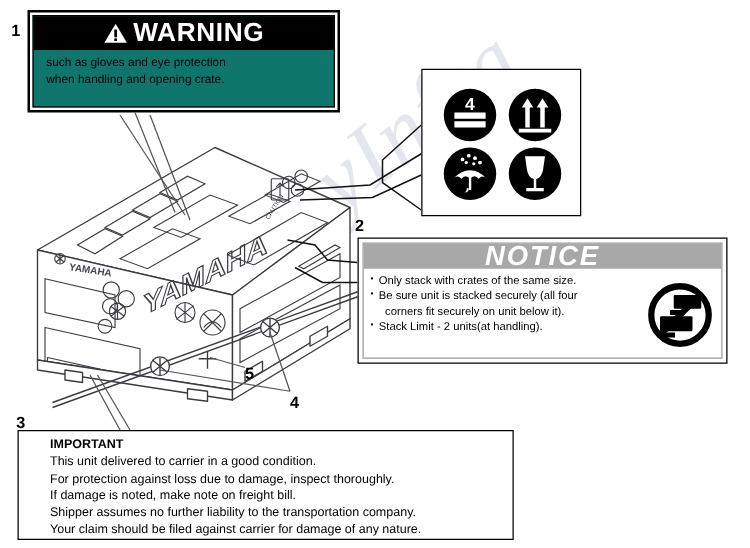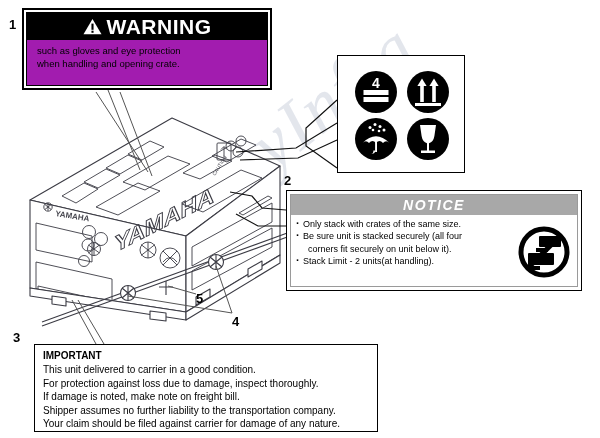--- a/index.html
+++ b/index.html
@@ -49,21 +49,21 @@
     width:250px; height:82px;
     border:2px solid #000;
     background:#fff;
     box-sizing:border-box;
     padding:2px;
   }
   .warning-inner{
     border:1px solid #000;
     width:100%;height:100%;
     box-sizing:border-box;
-    background:#a21caf;
+    background:#0f766e;
     display:flex;flex-direction:column;
   }
   .warning-header{
     background:#000;
     color:#fff;
     height:27px;
     display:flex;
     align-items:center;
     justify-content:center;
     gap:5px;
@@ -128,21 +128,21 @@
     position:relative;
     overflow:hidden;
   }
   .notice-header{
     background:#a8a8a8;
     height:20px;
     display:flex;align-items:center;justify-content:center;
   }
   .notice-title{
     color:#fff;
-    font-size:14px;
+    font-size:22px;
     font-weight:bold;
     font-style:italic;
     letter-spacing:1.5px;
     font-family:"Liberation Sans", sans-serif;
     line-height:1;
   }
   .notice-body{
     padding:3px 4px 0 5px;
     font-size:9px;
     line-height:12.4px;
@@ -162,26 +162,25 @@
   .nostack{
     position:absolute;
     right:6px; bottom:7px;
     width:54px;height:54px;
   }
 
   
   .important-box{
     position:absolute;
     left:14px; top:344px;
-    width:344px; height:88px;
+    width:397px; height:88px;
     border:1.5px solid #000;
     background:#fff;
     box-sizing:border-box;
-    padding:4px 6px 2px 8px;
-    margin-left:20px;
+    padding:4px 6px 2px 25px;
   }
   .important-title{
     font-size:10px;
     font-weight:bold;
     line-height:13px;
     margin-bottom:1px;
   }
   .important-body div{
     font-size:10px;
     line-height:13.6px;

